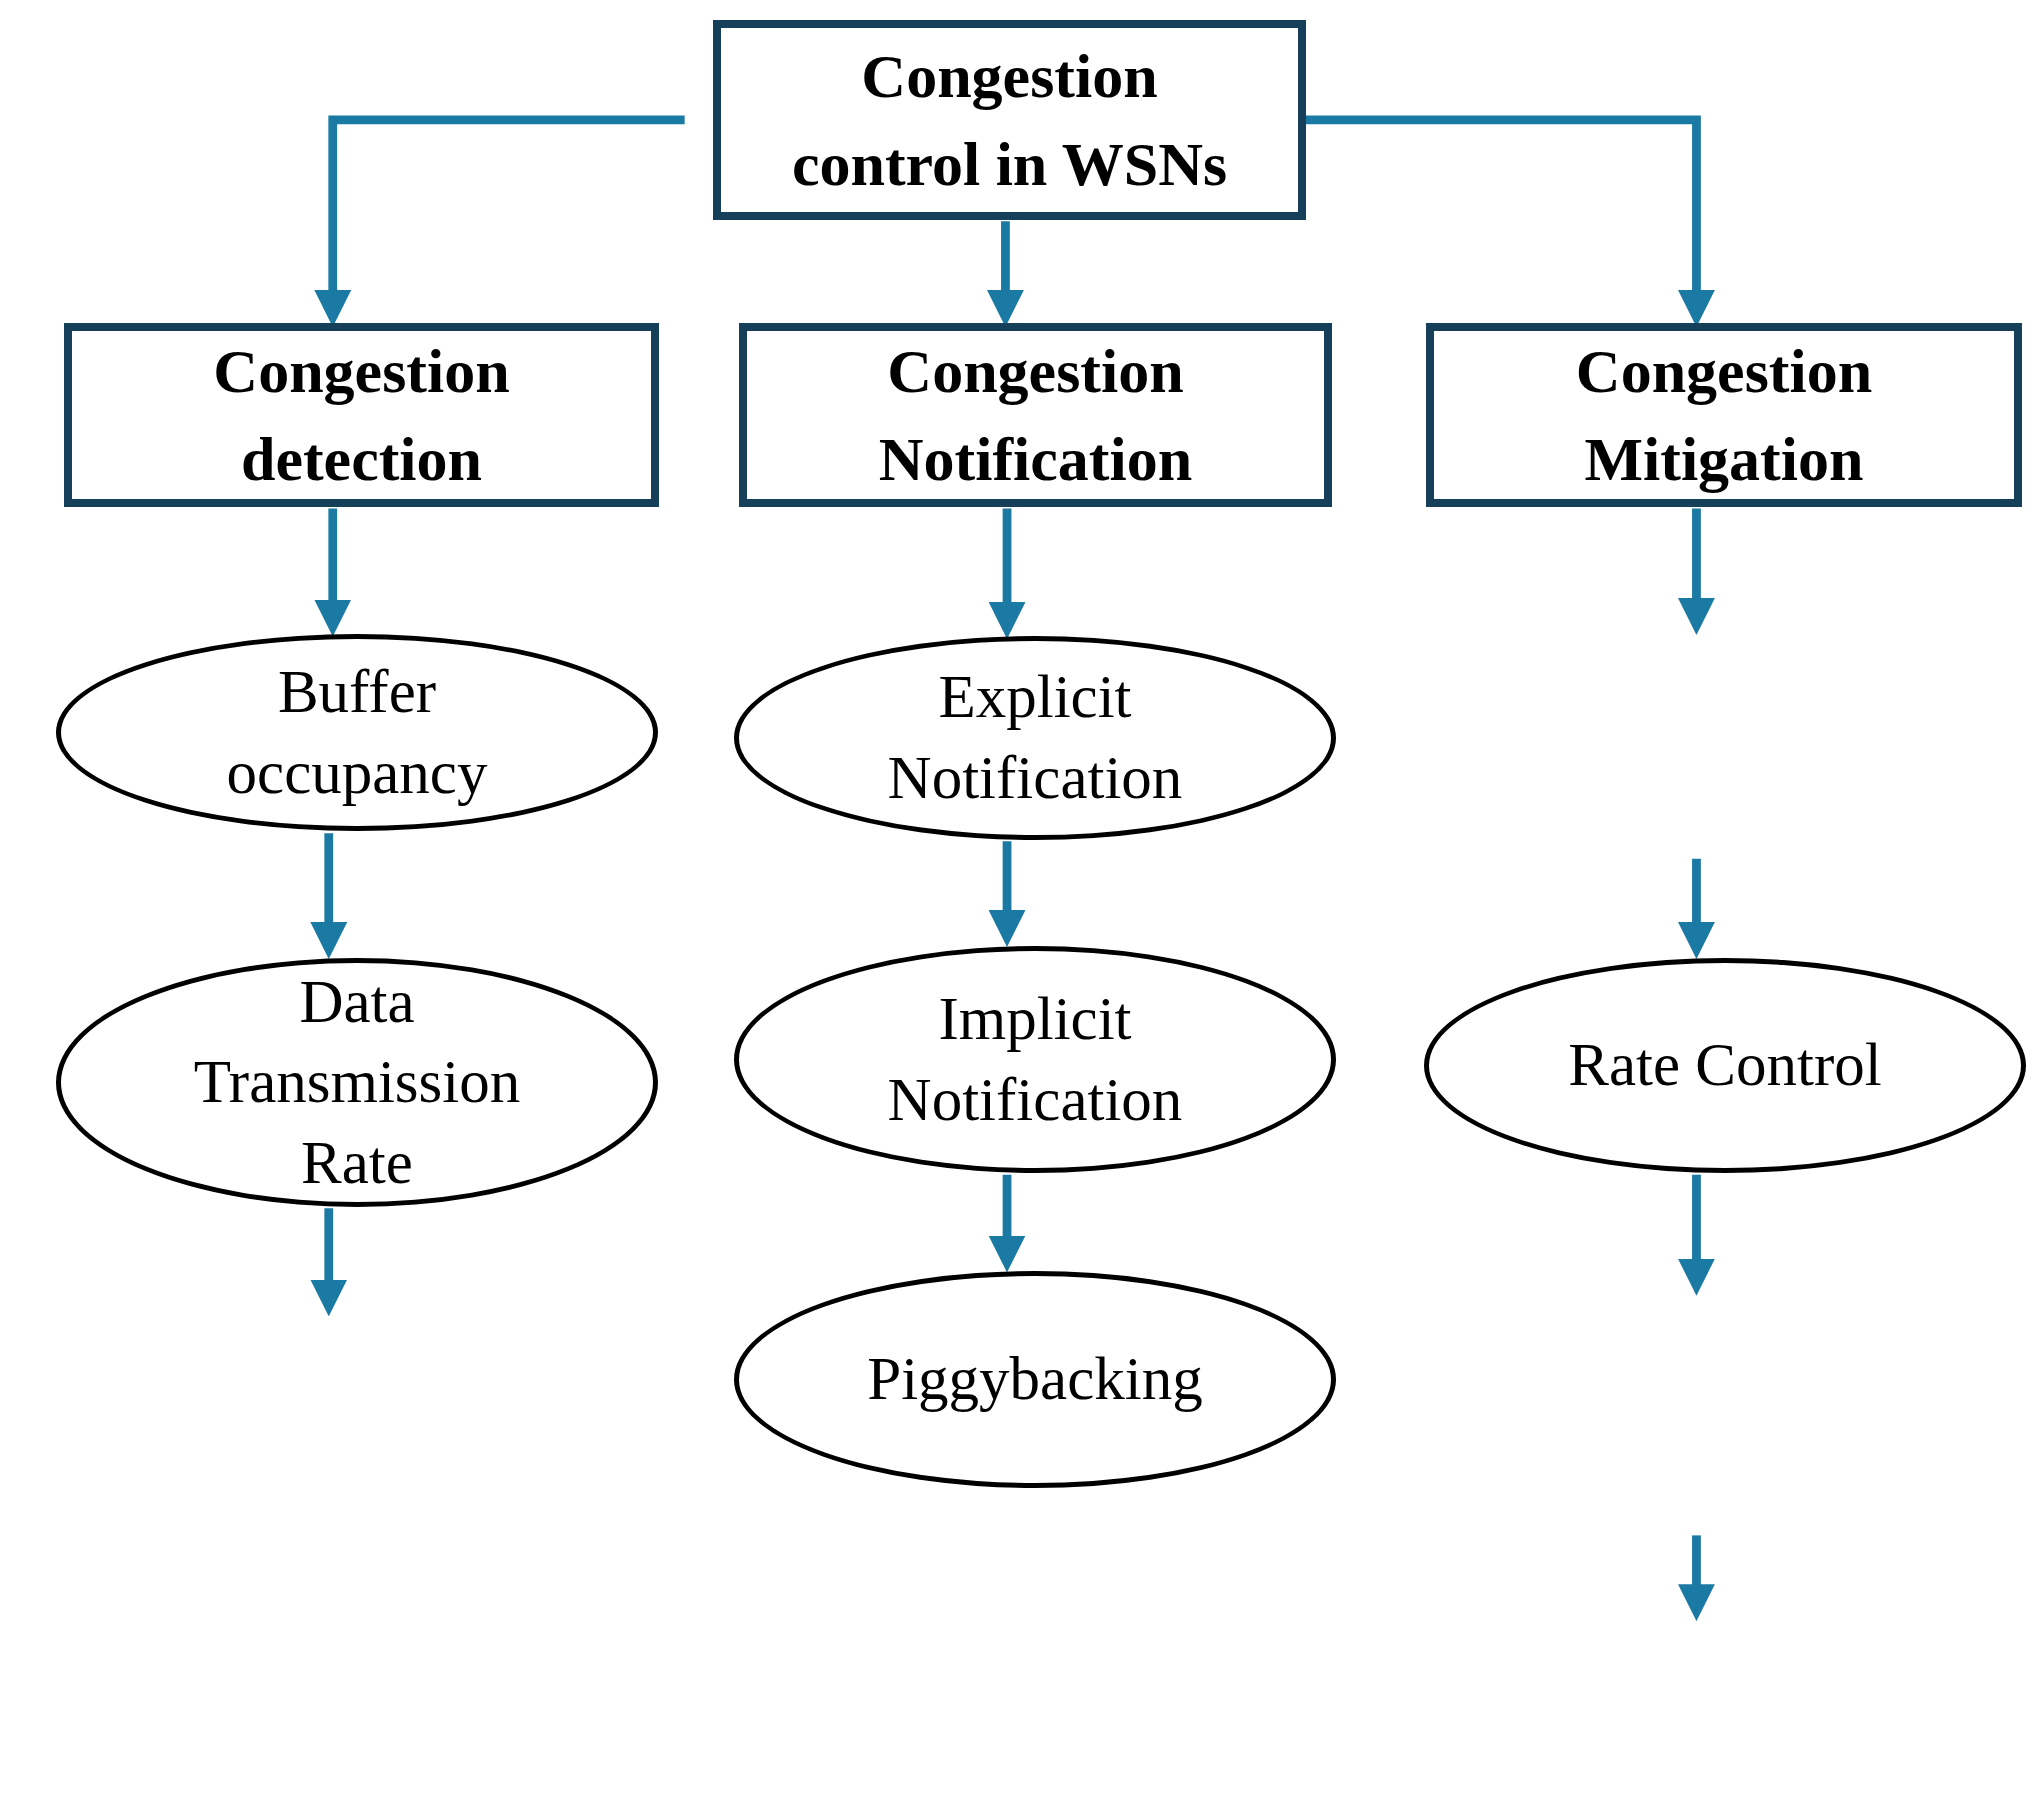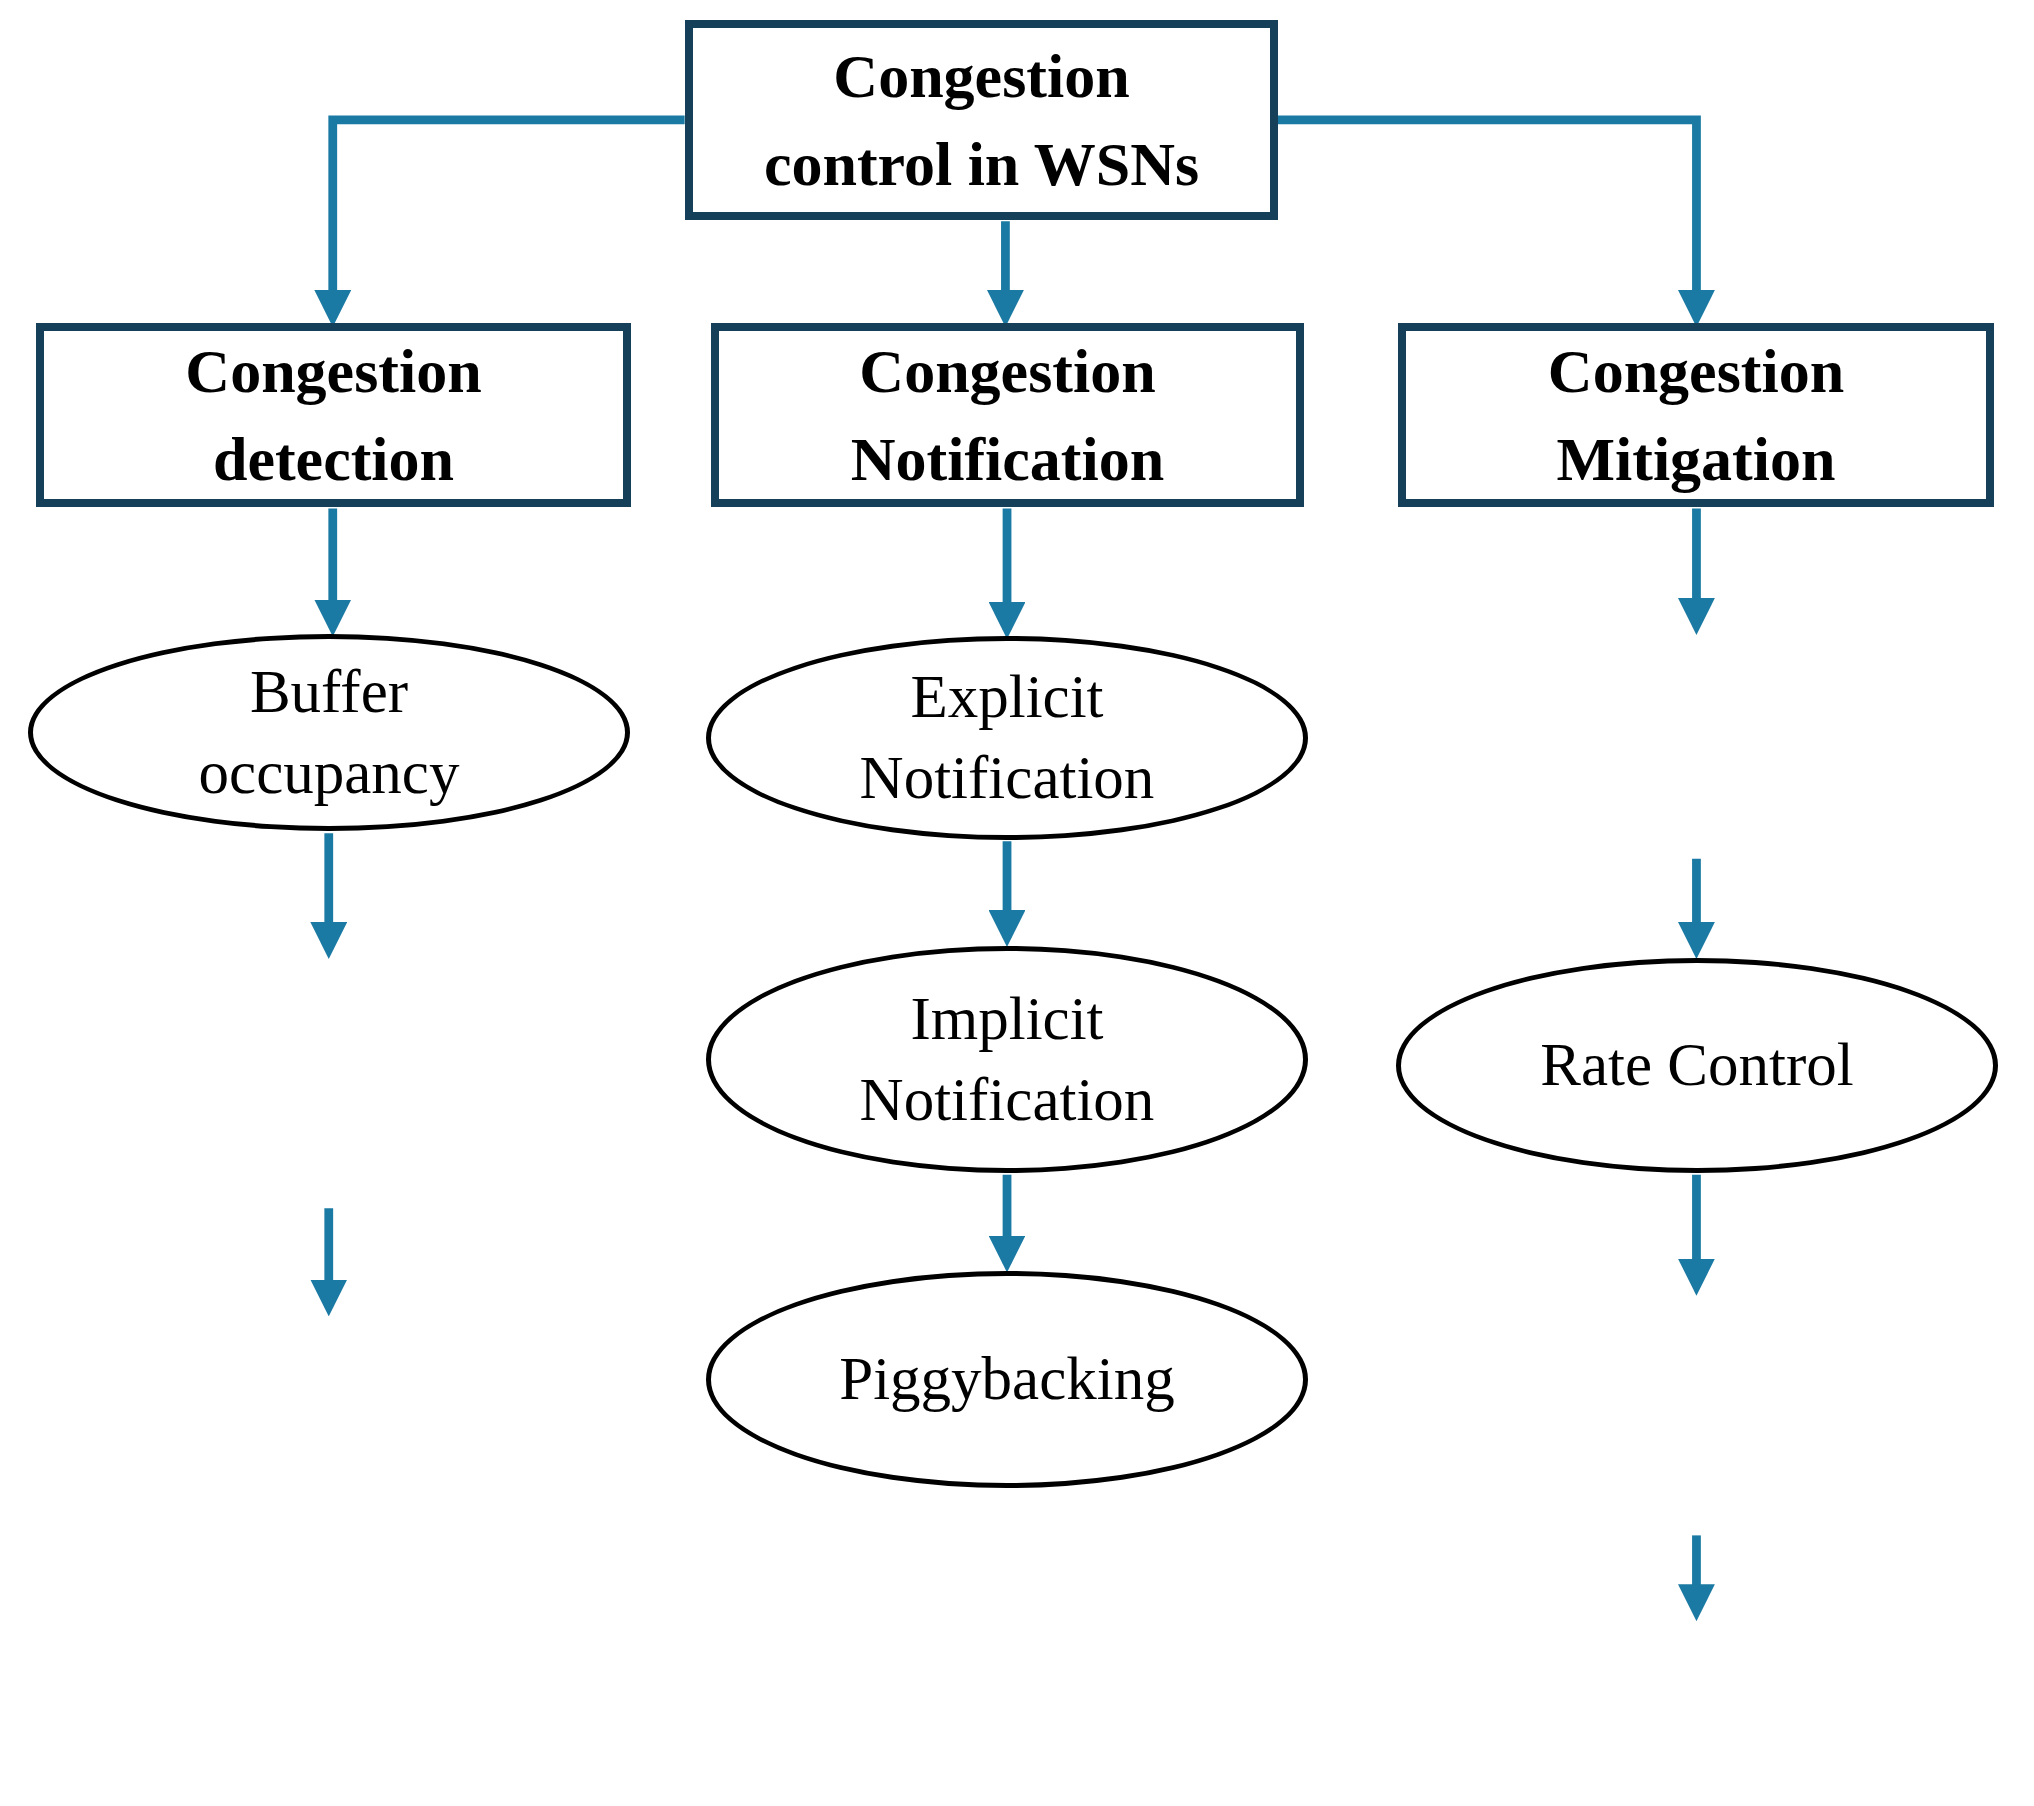--- a/index.html
+++ b/index.html
@@ -18,20 +18,21 @@
     color:var(--text);
     overflow:hidden;
   }
   .connectors{position:absolute;left:0;top:0;width:2034px;height:1806px;}
   .node{
     position:absolute;
     display:flex;align-items:center;justify-content:center;
     text-align:center;
     background:#ffffff;
     box-sizing:border-box;
+    margin-left:28px;
   }
   .box{
     border:8px solid var(--box-border);
     font-weight:bold;
     font-size:62px;
     line-height:1.42;
   }
   .ellipse{
     border:5.6px solid var(--ellipse-border);
     border-radius:50%;
@@ -86,20 +87,25 @@
   </div>
   <div class="node box" style="left:1398px;top:323px;width:596px;height:184px">
     <span class="lbl">Congestion
 Mitigation</span>
   </div>
 
   <div class="node ellipse" style="left:28px;top:634px;width:602px;height:197px">
     <span class="lbl">Buffer
 occupancy</span>
   </div>
+  <div class="node ellipse" style="left:28px;top:958px;width:602px;height:249px">
+    <span class="lbl">Data
+Transmission
+Rate</span>
+  </div>
 
   <div class="node ellipse" style="left:706px;top:636px;width:602px;height:204px">
     <span class="lbl">Explicit
 Notification</span>
   </div>
   <div class="node ellipse" style="left:706px;top:946px;width:602px;height:227px">
     <span class="lbl">Implicit
 Notification</span>
   </div>
   <div class="node ellipse" style="left:706px;top:1271px;width:602px;height:217px">

